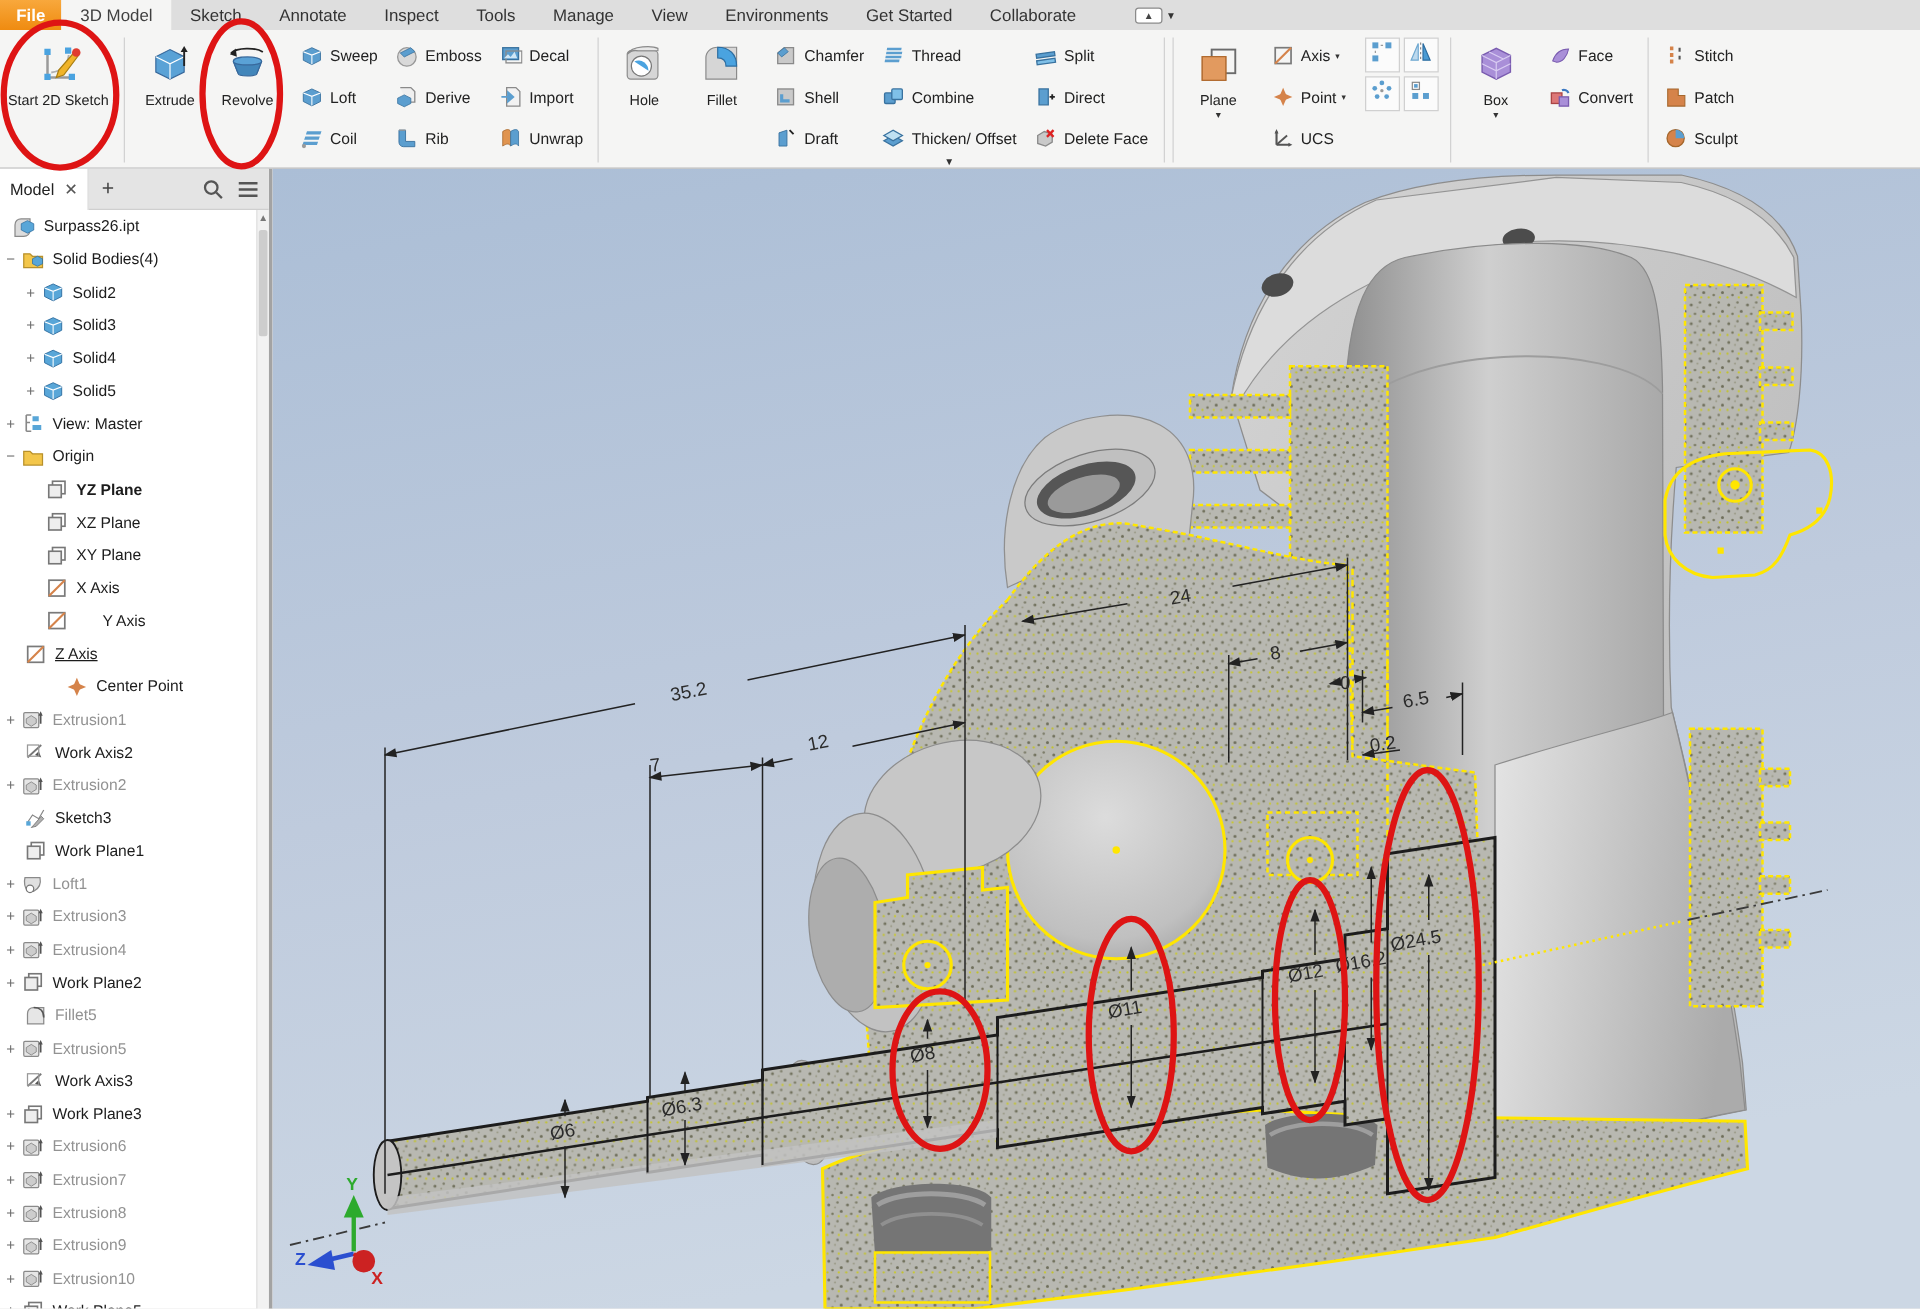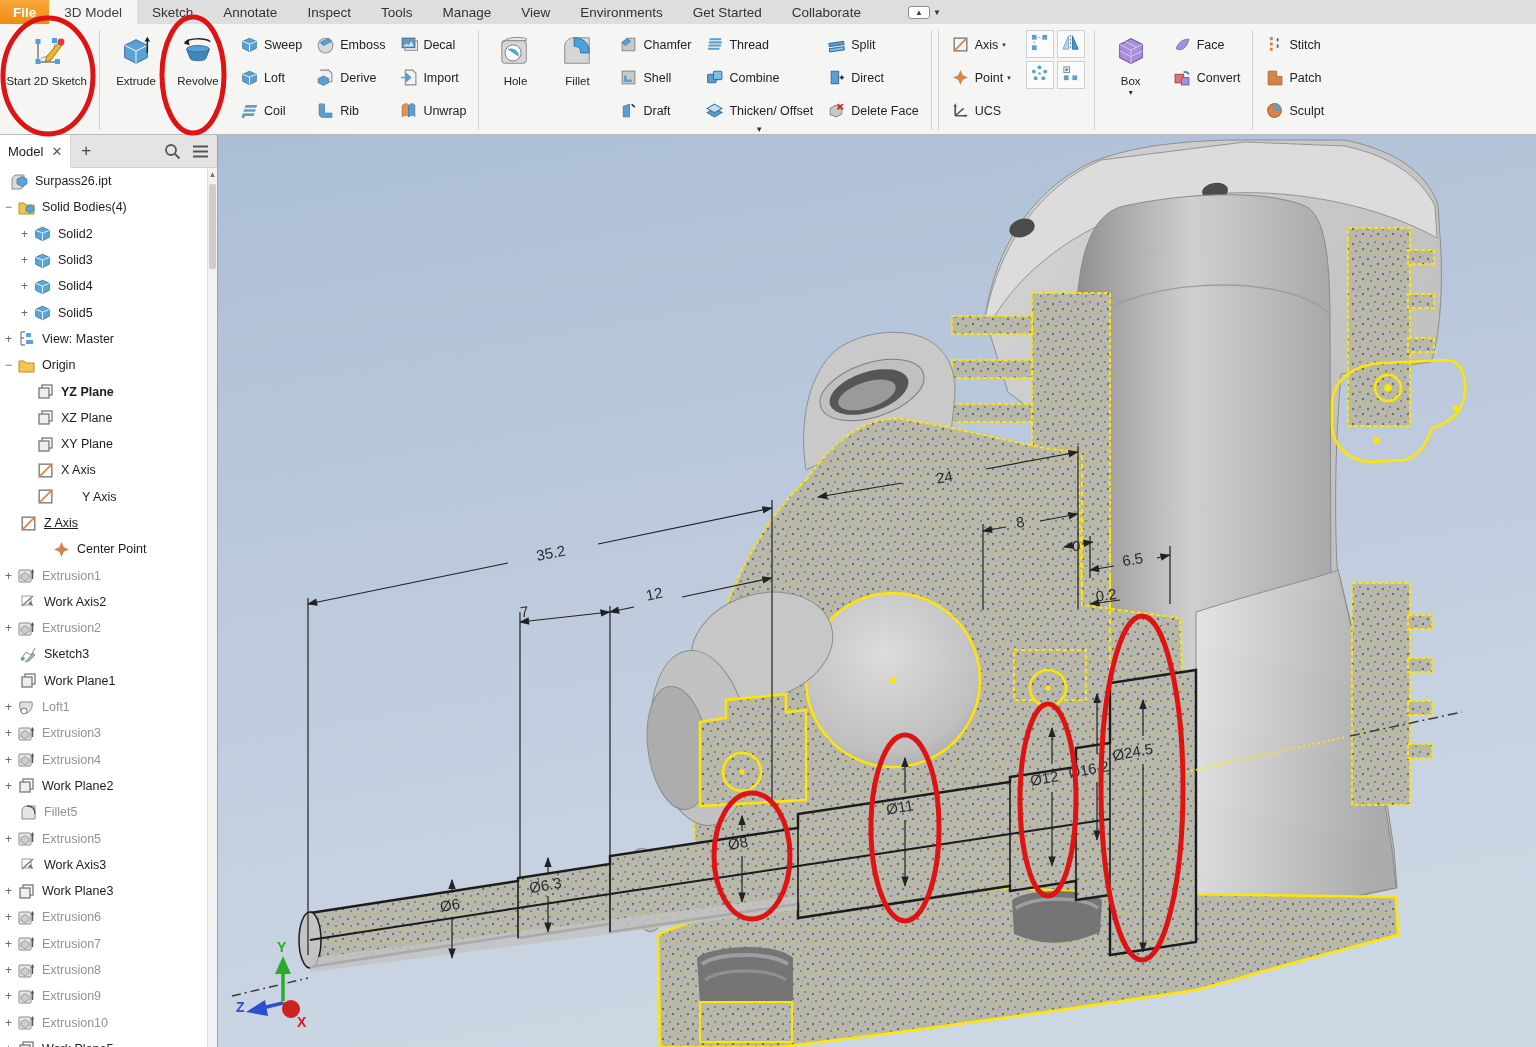--- a/index.html
+++ b/index.html
@@ -33,21 +33,21 @@
   .smallbtn { display:flex; align-items:center; height:33px; cursor:default; padding:0 4px; }
   .smallbtn .sicon { width:19px; height:19px; margin-right:5px; flex:0 0 19px; }
   .smallbtn .slabel { font-size:12.5px; color:#222; white-space:nowrap; }
   .smallbtn .scaret { font-size:7px; color:#333; margin-left:4px; }
   .colcaret { text-align:center; font-size:8px; color:#333; height:8px; line-height:6px; }
   .patterns { display:grid; grid-template-columns:28px 28px; grid-auto-rows:28px; gap:3px; margin:2px 4px; }
   .patbtn { border:1px solid #d0d0d0; background:#fbfbfb; display:flex; align-items:center; justify-content:center; }
 
   
   #browser { position:absolute; left:0; top:135px; width:218px; height:912px;
-    background:#fff; border-right:1px solid #a3a3a3; overflow:hidden; }
+    background:#fff; border-right:3px solid #a3a3a3; overflow:hidden; }
   #browser-header { height:33px; background:#e4e4e4; display:flex; align-items:center; border-bottom:1px solid #cfcfcf; }
   #browser-tab { background:#fff; height:33px; display:flex; align-items:center; padding:0 8px; gap:8px;
     font-size:13px; color:#222; border-right:1px solid #d7d7d7; }
   #browser-tab .x { color:#555; font-size:13px; }
   #add-tab { font-size:17px; color:#444; padding:0 10px; }
   #browser-header .spacer { flex:1; }
   .hicon { width:22px; height:22px; margin-right:6px; display:flex; align-items:center; justify-content:center; }
   #tree { position:absolute; left:0; top:33px; right:10px; bottom:0; overflow:hidden; }
   .trow { display:flex; align-items:center; height:26.3px; font-size:12.5px; color:#1c1c1c; white-space:nowrap; }
   .trow.gray { color:#929292; }
@@ -289,20 +289,33 @@
             <span class="sicon"><svg viewBox="0 0 18 18" width="100%" height="100%">
                 <path d="M3 7l5-3 6 2v6l-5 3-6-2z" fill="#c9c9c9" stroke="#8a8a8a"></path>
                 <path d="M10 3l5 5M15 3l-5 5" stroke="#d22" stroke-width="1.8"></path>
               </svg></span>
             <span class="slabel">Delete Face</span>
           </div>
         </div>
       </div>
       <div class="rsep"></div>
       <div class="rsep"></div>
+      <div class="rgroup">
+        <div class="bigbtn">
+          <div class="bicon">
+            <svg viewBox="0 0 36 36" width="34" height="34">
+              <rect x="12" y="6" width="20" height="20" fill="none" stroke="#6b6b6b" stroke-width="1.6"></rect>
+              <rect x="4" y="12" width="20" height="20" fill="#e39require55" stroke="#b06a2f"></rect>
+              <rect x="4" y="12" width="20" height="20" fill="#e29a5f" stroke="#b06a2f"></rect>
+            </svg>
+          </div>
+          <div class="blabel">Plane</div>
+          <div class="bcaret">▼</div>
+        </div>
+      </div>
       <div class="rgroup">
         <div class="smallcol">
           <div class="smallbtn">
             <span class="sicon"><svg viewBox="0 0 18 18" width="100%" height="100%">
                 <rect x="3" y="3" width="12" height="12" fill="none" stroke="#7a7a7a" stroke-width="1.3"></rect>
                 <path d="M3 15 15 3" stroke="#d5834a" stroke-width="1.6"></path>
               </svg></span>
             <span class="slabel">Axis</span>
             <span class="scaret">▾</span>
           </div>

